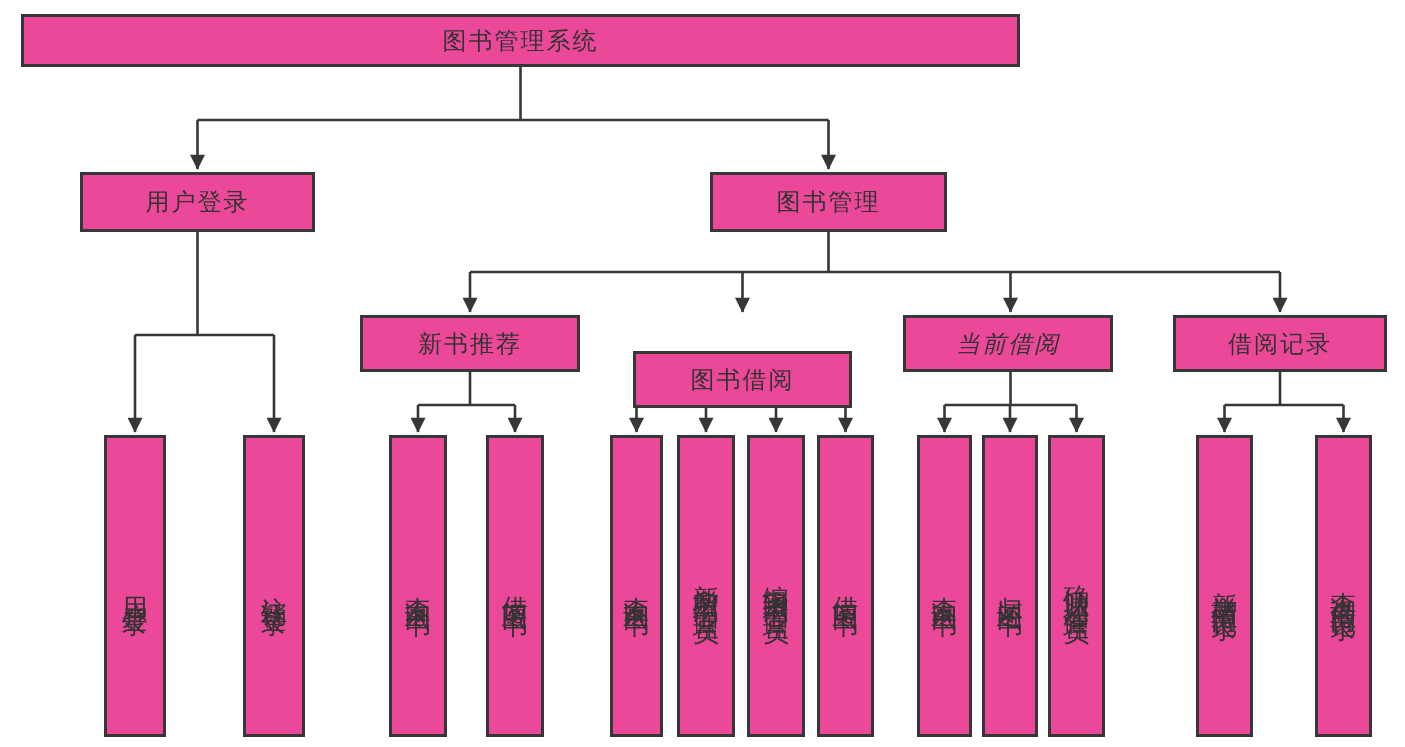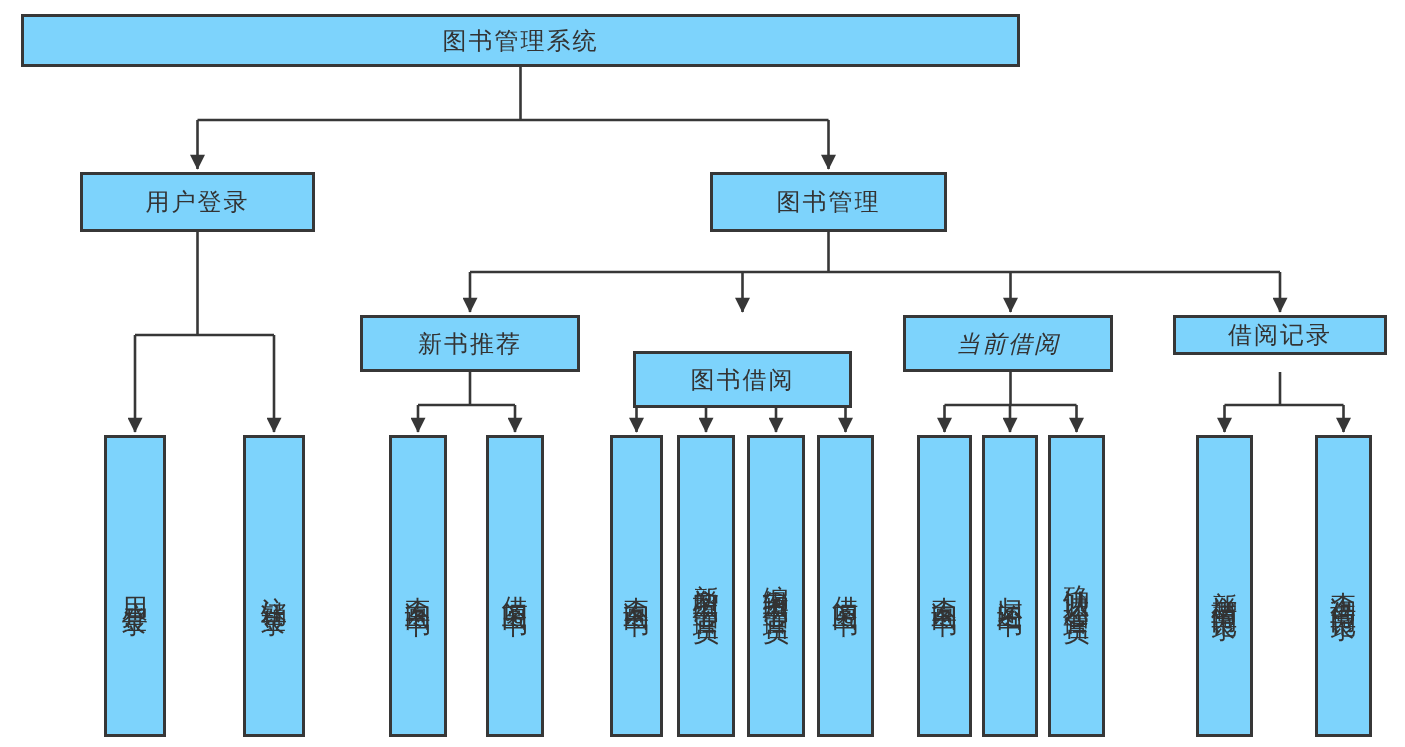--- a/index.html
+++ b/index.html
@@ -8,21 +8,21 @@
     background:#ffffff;
     font-family:"Liberation Sans","DejaVu Sans",sans-serif;
     overflow:hidden;
   }
   .stage{ position:relative; width:1405px; height:747px; background:#ffffff; }
   .connector-layer{ position:absolute; left:0; top:0; width:1405px; height:747px; }
   .ln{ stroke:#373737; stroke-width:2.6; fill:none; }
   .node{
     position:absolute;
     box-sizing:border-box;
-    background:#7dd3fc;
+    background:#ec4899;
     border:3px solid #373737;
     display:flex; align-items:center; justify-content:center;
     color:#333333;
   }
   .h-node{ font-size:24px; letter-spacing:2px; white-space:nowrap; }
   .v-node .vtxt{
     writing-mode:vertical-rl;
     text-orientation:mixed;
     font-size:26px;
     letter-spacing:5px;
@@ -94,21 +94,21 @@
   </svg>
 
   <div class="node h-node" style="left:21px; top:14px; width:999px; height:53px;">图书管理系统</div>
 
   <div class="node h-node" style="left:80px; top:172px; width:235px; height:60px;">用户登录</div>
   <div class="node h-node" style="left:360px; top:315px; width:220px; height:57px;">新书推荐</div>
 
   <div class="node h-node" style="left:710px; top:172px; width:237px; height:60px;">图书管理</div>
   <div class="node h-node" style="left:633px; top:315px; width:219px; height:57px;margin-top:36px;">图书借阅</div>
   <div class="node h-node" style="left:903px; top:315px; width:210px; height:57px;font-style:italic;">当前借阅</div>
-  <div class="node h-node" style="left:1173px; top:315px; width:214px; height:40px;">借阅记录</div>
+  <div class="node h-node" style="left:1173px; top:315px; width:214px; height:57px;">借阅记录</div>
 
   <div class="node v-node" style="left:104px; top:435px; width:62px; height:302px;">
     <span class="vtxt">用户登录</span>
   </div>
   <div class="node v-node" style="left:243px; top:435px; width:62px; height:302px;">
     <span class="vtxt">注销登录</span>
   </div>
 
   <div class="node v-node" style="left:389px; top:435px; width:58px; height:302px;">
     <span class="vtxt">查询图书</span>

